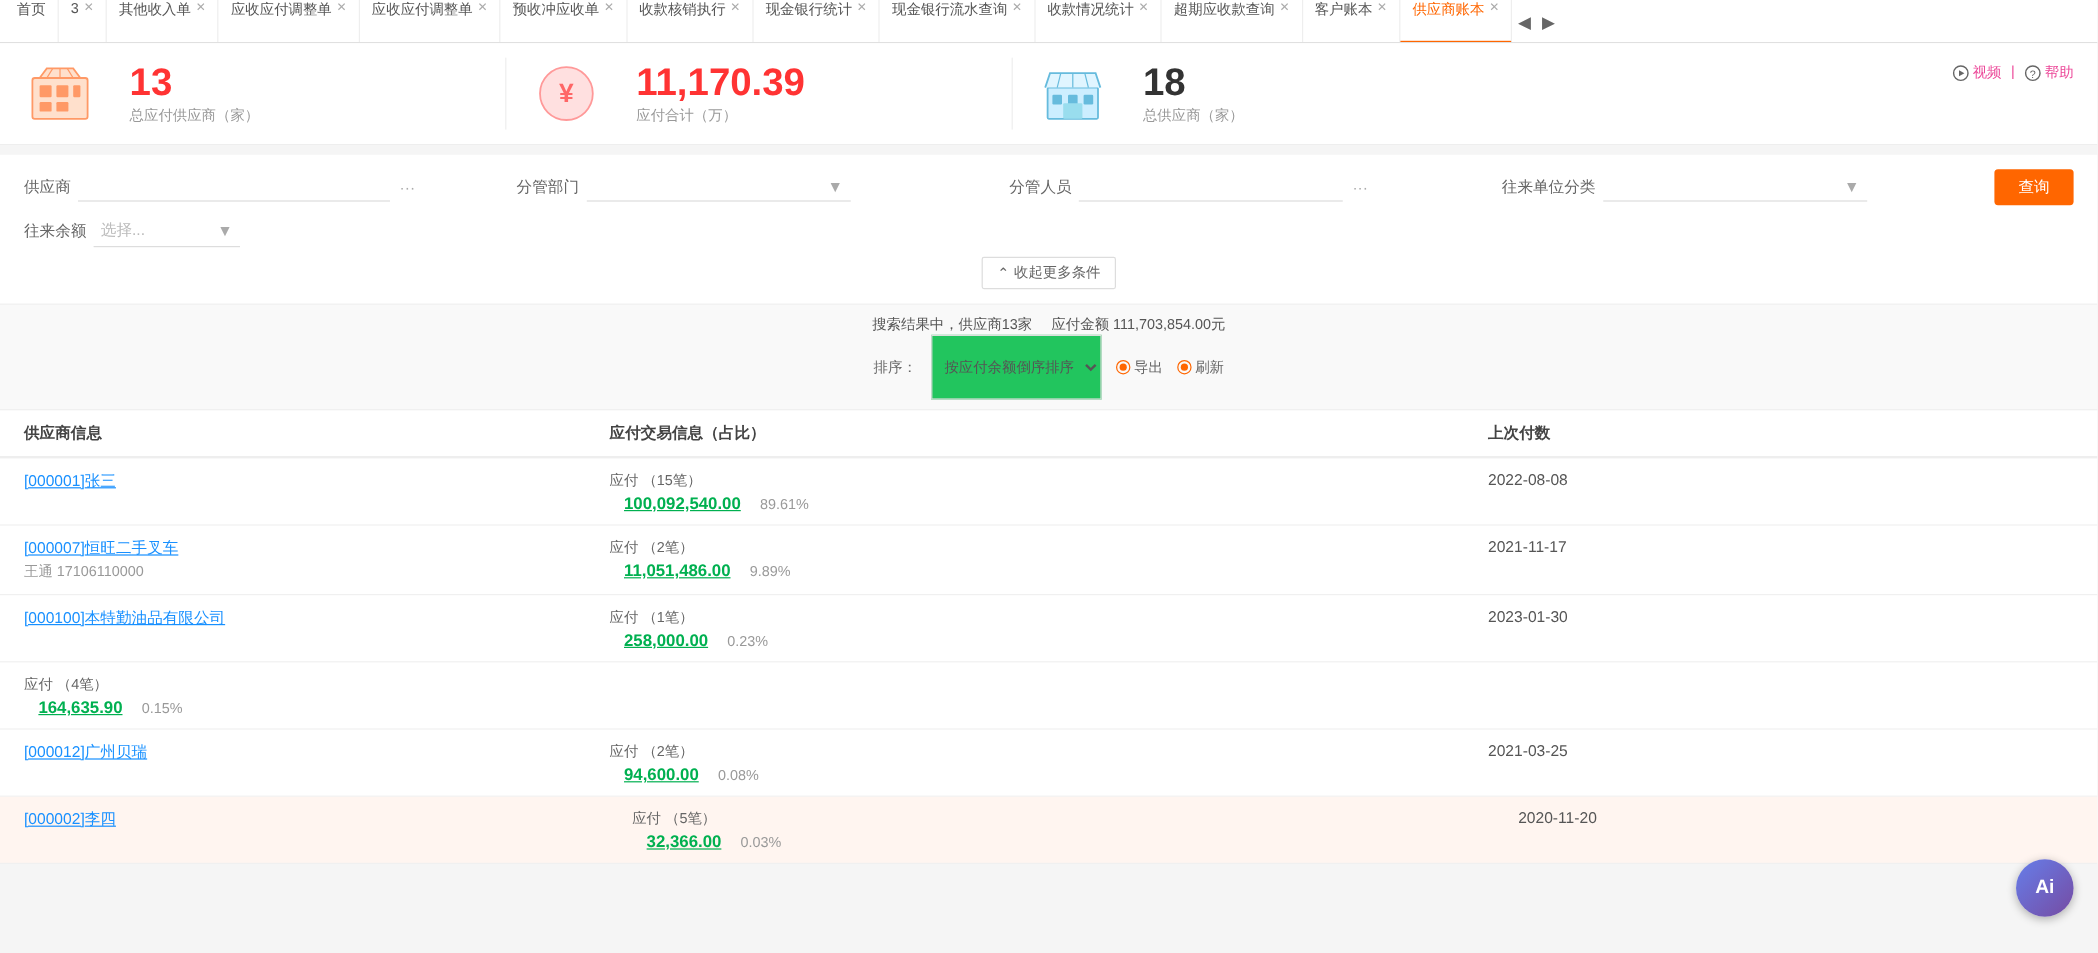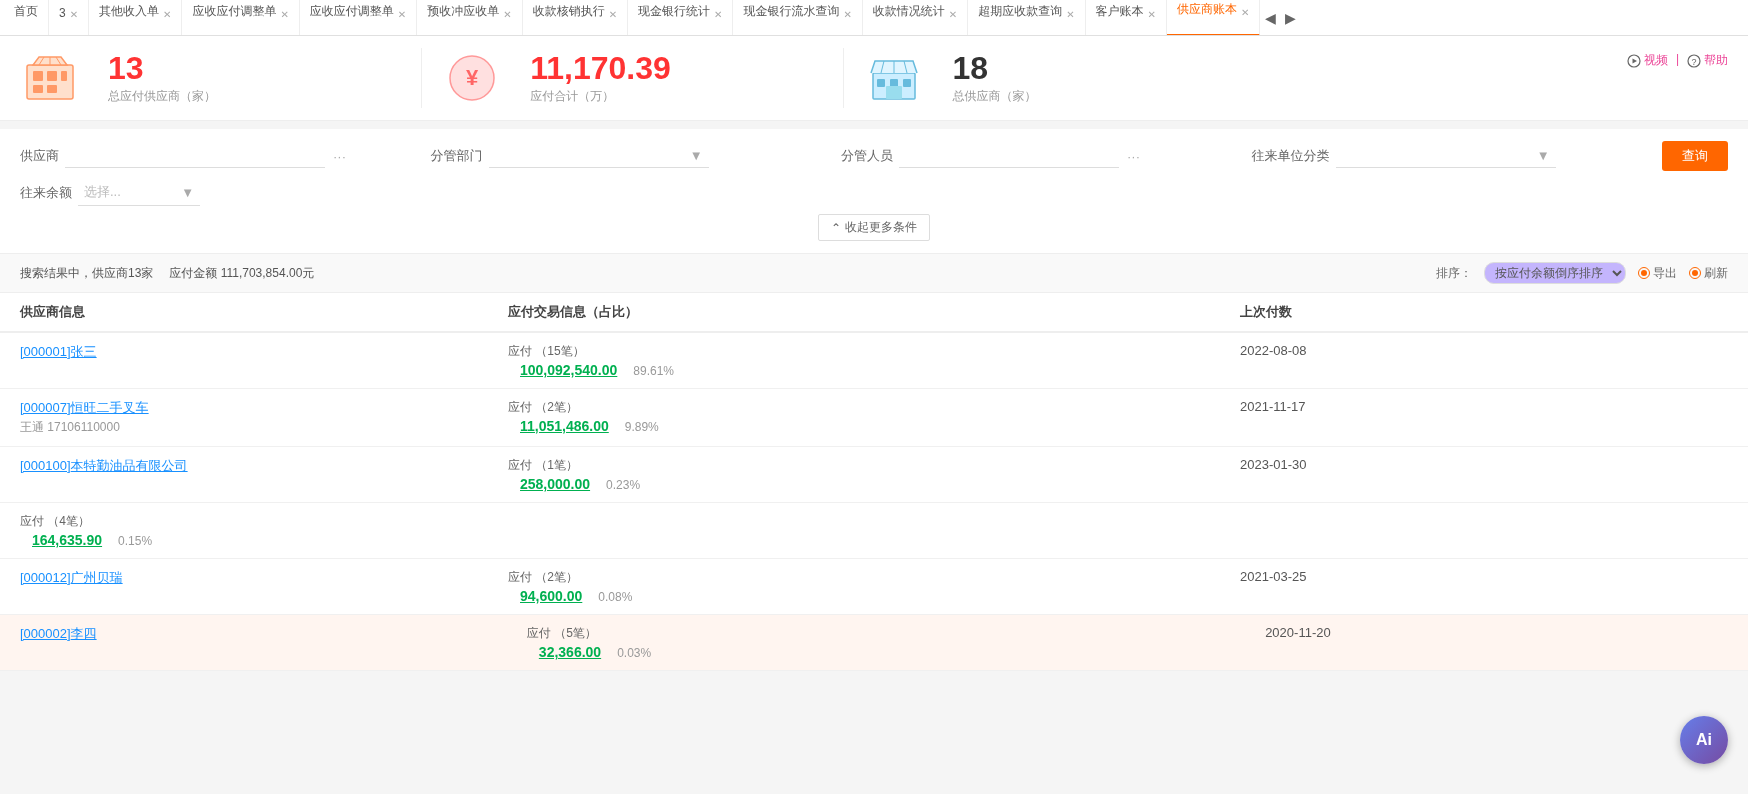--- a/index.html
+++ b/index.html
@@ -1,20 +1,20 @@
 <!DOCTYPE html>
 <html><head>
   <meta charset="utf-8">
   <style>
     * { box-sizing: border-box; margin: 0; padding: 0; }
     body { font-family: "Microsoft YaHei", "PingFang SC", sans-serif; font-size: 13px; background: #f5f5f5; color: #333; overflow-x: hidden; }
 
     
     .nav-bar { display: flex; align-items: center; background: #fff; border-bottom: 1px solid #e0e0e0; height: 36px; padding: 0 4px; overflow: hidden; }
-    .nav-item { display: flex; align-items: flex-end; padding: 16px 10px; height: 36px; font-size: 12px; color: #555; cursor: pointer; white-space: nowrap; border-right: 1px solid #eee; }
+    .nav-item { display: flex; align-items: flex-start; padding: 0 10px; height: 36px; font-size: 12px; color: #555; cursor: pointer; white-space: nowrap; border-right: 1px solid #eee; }
     .nav-item.active { color: #ff6600; border-bottom: 2px solid #ff6600; }
     .nav-close { margin-left: 4px; color: #aaa; font-size: 10px; cursor: pointer; }
     .nav-arrow { display: flex; align-items: center; justify-content: center; width: 20px; height: 36px; cursor: pointer; color: #666; font-size: 14px; }
 
     
     .stat-area { display: flex; background: #fff; border-bottom: 1px solid #eee; padding: 12px 20px; align-items: center; justify-content: space-between; }
     .stat-card { display: flex; align-items: center; gap: 28px; flex: 1; }
     .stat-icon { width: 60px; height: 60px; display: flex; align-items: center; justify-content: center; }
     .stat-icon svg { width: 54px; height: 54px; }
     .stat-info .stat-number { font-size: 32px; font-weight: bold; color: #ff3333; line-height: 1; }
@@ -29,25 +29,25 @@
     .filter-item { display: flex; align-items: center; gap: 6px; flex: 1; min-width: 200px; }
     .filter-label { color: #666; white-space: nowrap; font-size: 13px; }
     .filter-input { flex: 1; border: none; border-bottom: 1px solid #ddd; padding: 4px 6px; font-size: 13px; color: #333; outline: none; background: transparent; }
     .filter-input::placeholder { color: #bbb; }
     .filter-dropdown { flex: 1; border: none; border-bottom: 1px solid #ddd; padding: 4px 6px; font-size: 13px; color: #333; display: flex; align-items: center; justify-content: space-between; cursor: pointer; }
     .filter-dropdown-text { color: #bbb; }
     .collapse-btn { display: flex; align-items: center; gap: 4px; justify-content: center; color: #666; font-size: 12px; cursor: pointer; padding: 4px 12px; border: 1px solid #ddd; border-radius: 2px; background: #fff; width: fit-content; margin: 6px auto 0; }
     .search-btn { background: #ff6600; color: #fff; border: none; padding: 6px 20px; border-radius: 3px; font-size: 13px; cursor: pointer; white-space: nowrap; }
 
     
-    .result-bar { display: flex; align-items: center; justify-content: space-between; padding: 8px 20px; background: #f9f9f9; border-bottom: 1px solid #eee; font-size: 12px; color: #555; }
+    .result-bar { display: flex; align-items: center; justify-content: space-between; padding: 8px 20px; background: #f9f9f9; border-bottom: 1px solid #eee; font-size: 12px; color: #555; flex-direction: column; }
     .result-bar-left { display: flex; gap: 16px; }
     .result-bar-right { display: flex; align-items: center; gap: 12px; color: #666; }
     .sort-label { font-size: 12px; }
-    .sort-select { border: 1px solid #ddd; padding: 2px 6px; font-size: 12px; border-radius: 10px; cursor: pointer; color: #555; background: #c4b5fd; }
+    .sort-select { border: 1px solid #ddd; padding: 18px 6px; font-size: 12px; border-radius: 0; cursor: pointer; color: #555; background: #22c55e; }
     .action-btn { display: flex; align-items: center; gap: 3px; cursor: pointer; font-size: 12px; color: #666; }
 
     
     .table-container { background: #fff; margin: 0; }
     .table-header { display: grid; grid-template-columns: 2fr 3fr 2fr; padding: 10px 20px; border-bottom: 2px solid #eee; font-weight: bold; font-size: 13px; color: #444; }
     .table-row { display: grid; grid-template-columns: 2fr 3fr 2fr; padding: 10px 20px; border-bottom: 1px solid #f0f0f0; align-items: start; }
     .table-row.highlight { background: #fff5f0; gap: 44px; }
     .supplier-link { color: #1890ff; text-decoration: underline; cursor: pointer; font-size: 13px; }
     .supplier-sub { font-size: 12px; color: #999; margin-top: 2px; }
     .tx-label { font-size: 12px; color: #666; }

